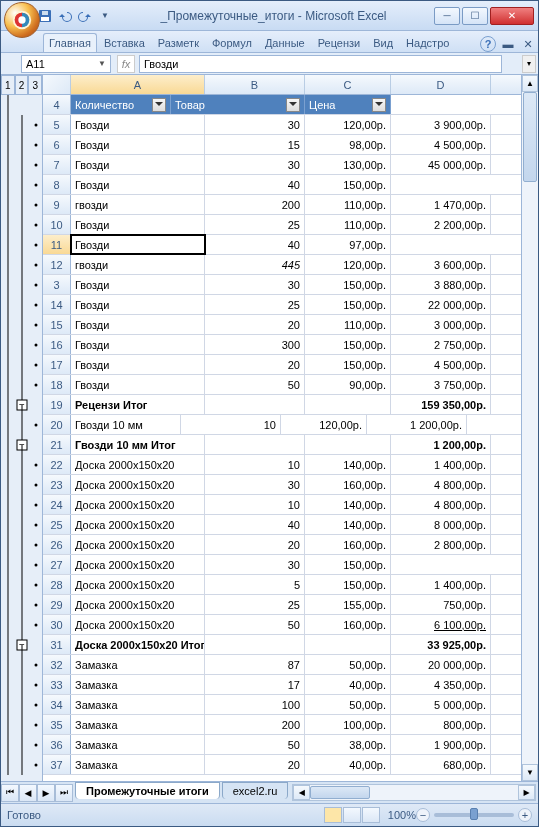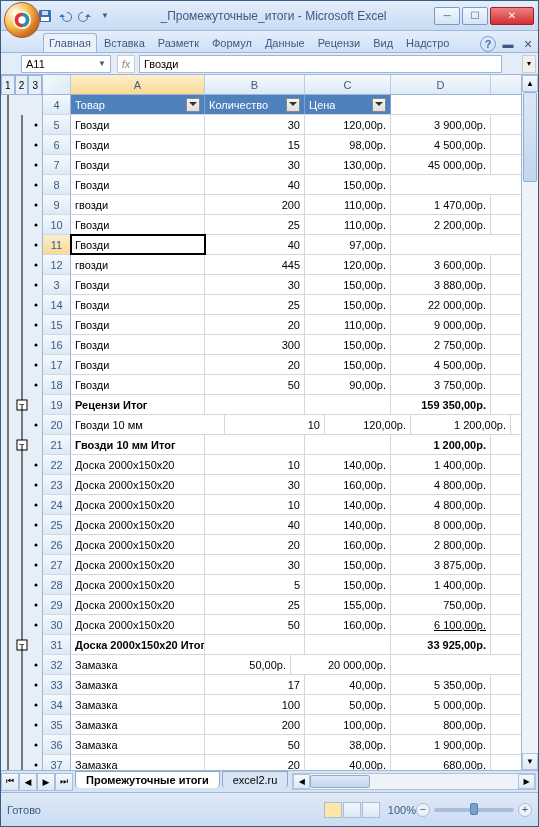--- a/index.html
+++ b/index.html
@@ -57,21 +57,21 @@
 .nav-btns { display: flex; }
 .nav-btn { width: 18px; height: 18px; border: 1px solid #a8bdd8; background: linear-gradient(#f3f8fe,#dbe7f6); display: flex; align-items: center; justify-content: center; font-size: 9px; }
 .sheet-tabs { display: flex; align-items: flex-end; margin-left: 2px; }
 .sheet-tab { padding: 2px 10px; background: #fff; border: 1px solid #8ba8c9; border-bottom: none; border-radius: 0 0 4px 4px; font-size: 11px; margin-right: 2px; transform: translateY(-2px); }
 .sheet-tab.active { background: #fff; font-weight: bold; }
 .sheet-tab.inactive { background: #d6e4f4; }
 .hscroll { flex: 1; height: 17px; background: #eef3fa; border: 1px solid #b0c4dc; margin: 0 2px; display: flex; }
 .hs-btn { width: 17px; background: linear-gradient(#f5f9fd,#dde9f7); border: 1px solid #b0c4dc; display: flex; align-items: center; justify-content: center; font-size: 8px; }
 .hs-track { flex: 1; position: relative; }
 .hs-thumb { position: absolute; top: 1px; bottom: 1px; left: 0; width: 60px; background: linear-gradient(#dce8f6,#c3d6ed); border: 1px solid #91aed0; border-radius: 2px; }
-.status-bar { height: 34px; background: linear-gradient(#dfe9f6,#cadcf1); border-top: 1px solid #9db6d8; display: flex; align-items: center; padding: 0 6px; font-size: 11px; color: #3b5a82; }
+.status-bar { height: 23px; background: linear-gradient(#dfe9f6,#cadcf1); border-top: 1px solid #9db6d8; display: flex; align-items: center; padding: 0 6px; font-size: 11px; color: #3b5a82; }
 .status-spacer { flex: 1; }
 .view-btns { display: flex; gap: 1px; margin-right: 8px; }
 .view-btn { width: 18px; height: 16px; border: 1px solid #a8bdd8; background: linear-gradient(#f3f8fe,#dbe7f6); }
 .view-btn.active { background: #fde6a8; }
 .zoom { display: flex; align-items: center; gap: 4px; }
 .zoom-track { width: 80px; height: 4px; background: #a8bdd8; position: relative; border-radius: 2px; }
 .zoom-thumb { position: absolute; width: 8px; height: 12px; background: #7aa0d0; border: 1px solid #5a80b0; top: -5px; left: 36px; border-radius: 2px; }
 .zoom-btn { width: 14px; height: 14px; border: 1px solid #a8bdd8; background: #eef3fa; border-radius: 7px; display: flex; align-items: center; justify-content: center; font-size: 11px; line-height: 1; }
 </style>
 </head>
@@ -212,26 +212,26 @@
             <div class="col-hdr sel" style="width: 134px;">A</div>
             <div class="col-hdr" style="width: 100px;">B</div>
             <div class="col-hdr" style="width: 86px;">C</div>
             <div class="col-hdr" style="width: 100px;">D</div>
           </div>
       </div>
       <div class="rows-viewport">
         <div class="rows" id="rows">
             <div class="row hdr-row">
               <div class="row-hdr">4</div>
+              <div class="cell" style="width: 100px;">
+                <span>Количество</span>
+                <div class="filt"></div>
+              </div>
               <div class="cell" style="width: 134px;">
                 <span>Товар</span>
-                <div class="filt"></div>
-              </div>
-              <div class="cell" style="width: 100px;">
-                <span>Количество</span>
                 <div class="filt"></div>
               </div>
               <div class="cell" style="width: 86px;">
                 <span>Цена</span>
                 <div class="filt"></div>
               </div>
             </div>
             <div class="row">
               <div class="row-hdr">5</div>
               <div class="cell " style="width: 134px;">Гвозди</div>
@@ -276,21 +276,21 @@
             <div class="row">
               <div class="row-hdr sel">11</div>
               <div class="cell active-cell" style="width: 134px;">Гвозди</div>
               <div class="cell r" style="width: 100px;">40</div>
               <div class="cell r" style="width: 86px;">97,00р.</div>
               <div class="cell r" style="width: 100px; margin-top: 32px;">2 400,00р.</div>
             </div>
             <div class="row">
               <div class="row-hdr">12</div>
               <div class="cell " style="width: 134px;">гвозди</div>
-              <div class="cell r" style="width: 100px;">445</div>
+              <div class="cell r" style="width: 100px; font-style: italic;">445</div>
               <div class="cell r" style="width: 86px;">120,00р.</div>
               <div class="cell r" style="width: 100px;">3 600,00р.</div>
             </div>
             <div class="row">
               <div class="row-hdr">3</div>
               <div class="cell " style="width: 134px;">Гвозди</div>
               <div class="cell r" style="width: 100px;">30</div>
               <div class="cell r" style="width: 86px;">150,00р.</div>
               <div class="cell r" style="width: 100px;">3 880,00р.</div>
             </div>
@@ -299,21 +299,21 @@
               <div class="cell " style="width: 134px;">Гвозди</div>
               <div class="cell r" style="width: 100px;">25</div>
               <div class="cell r" style="width: 86px;">150,00р.</div>
               <div class="cell r" style="width: 100px;">22 000,00р.</div>
             </div>
             <div class="row">
               <div class="row-hdr">15</div>
               <div class="cell " style="width: 134px;">Гвозди</div>
               <div class="cell r" style="width: 100px;">20</div>
               <div class="cell r" style="width: 86px;">110,00р.</div>
-              <div class="cell r" style="width: 100px;">9 000,00р.</div>
+              <div class="cell r" style="width: 100px;">3 000,00р.</div>
             </div>
             <div class="row">
               <div class="row-hdr">16</div>
               <div class="cell " style="width: 134px;">Гвозди</div>
               <div class="cell r" style="width: 100px;">300</div>
               <div class="cell r" style="width: 86px;">150,00р.</div>
               <div class="cell r" style="width: 100px; text-align: right;">2 750,00р.</div>
             </div>
             <div class="row">
               <div class="row-hdr">17</div>
@@ -331,21 +331,21 @@
             </div>
             <div class="row">
               <div class="row-hdr">19</div>
               <div class="cell  b" style="width: 134px;">Рецензи Итог</div>
               <div class="cell r b" style="width: 100px;"></div>
               <div class="cell r b" style="width: 86px;"></div>
               <div class="cell r b" style="width: 100px; text-align: right;">159 350,00р.</div>
             </div>
             <div class="row">
               <div class="row-hdr">20</div>
-              <div class="cell " style="width: 154px;">Гвозди 10 мм</div>
+              <div class="cell " style="width: 110px;">Гвозди 10 мм</div>
               <div class="cell r" style="width: 100px;">10</div>
               <div class="cell r" style="width: 86px;">120,00р.</div>
               <div class="cell r" style="width: 100px;">1 200,00р.</div>
             </div>
             <div class="row">
               <div class="row-hdr">21</div>
               <div class="cell  b" style="width: 134px;">Гвозди 10 мм Итог</div>
               <div class="cell r b" style="width: 100px;"></div>
               <div class="cell r b" style="width: 86px;"></div>
               <div class="cell r b" style="width: 100px;">1 200,00р.</div>
@@ -383,21 +383,20 @@
               <div class="cell " style="width: 134px;">Доска 2000х150х20</div>
               <div class="cell r" style="width: 100px;">20</div>
               <div class="cell r" style="width: 86px;">160,00р.</div>
               <div class="cell r" style="width: 100px;">2 800,00р.</div>
             </div>
             <div class="row">
               <div class="row-hdr">27</div>
               <div class="cell " style="width: 134px;">Доска 2000х150х20</div>
               <div class="cell r" style="width: 100px;">30</div>
               <div class="cell r" style="width: 86px;">150,00р.</div>
-              <div class="cell r" style="width: 100px;">3 875,00р.</div>
             </div>
             <div class="row">
               <div class="row-hdr">28</div>
               <div class="cell " style="width: 134px;">Доска 2000х150х20</div>
               <div class="cell r" style="width: 100px;">5</div>
               <div class="cell r" style="width: 86px;">150,00р.</div>
               <div class="cell r" style="width: 100px;">1 400,00р.</div>
             </div>
             <div class="row">
               <div class="row-hdr">29</div>
@@ -416,29 +415,30 @@
             <div class="row">
               <div class="row-hdr">31</div>
               <div class="cell  b" style="width: 134px;">Доска 2000х150х20 Итог</div>
               <div class="cell r b" style="width: 100px;"></div>
               <div class="cell r b" style="width: 86px;"></div>
               <div class="cell r b" style="width: 100px;">33 925,00р.</div>
             </div>
             <div class="row">
               <div class="row-hdr">32</div>
               <div class="cell " style="width: 134px;">Замазка</div>
+              <div class="cell r" style="width: 100px;">87</div>
               <div class="cell r" style="width: 86px;">50,00р.</div>
               <div class="cell r" style="width: 100px;">20 000,00р.</div>
             </div>
             <div class="row">
               <div class="row-hdr">33</div>
               <div class="cell " style="width: 134px;">Замазка</div>
               <div class="cell r" style="width: 100px;">17</div>
               <div class="cell r" style="width: 86px;">40,00р.</div>
-              <div class="cell r" style="width: 100px;">5 350,00р.</div>
+              <div class="cell r" style="width: 100px;">4 350,00р.</div>
             </div>
             <div class="row">
               <div class="row-hdr">34</div>
               <div class="cell " style="width: 134px;">Замазка</div>
               <div class="cell r" style="width: 100px;">100</div>
               <div class="cell r" style="width: 86px;">50,00р.</div>
               <div class="cell r" style="width: 100px;">5 000,00р.</div>
             </div>
             <div class="row">
               <div class="row-hdr">35</div>

